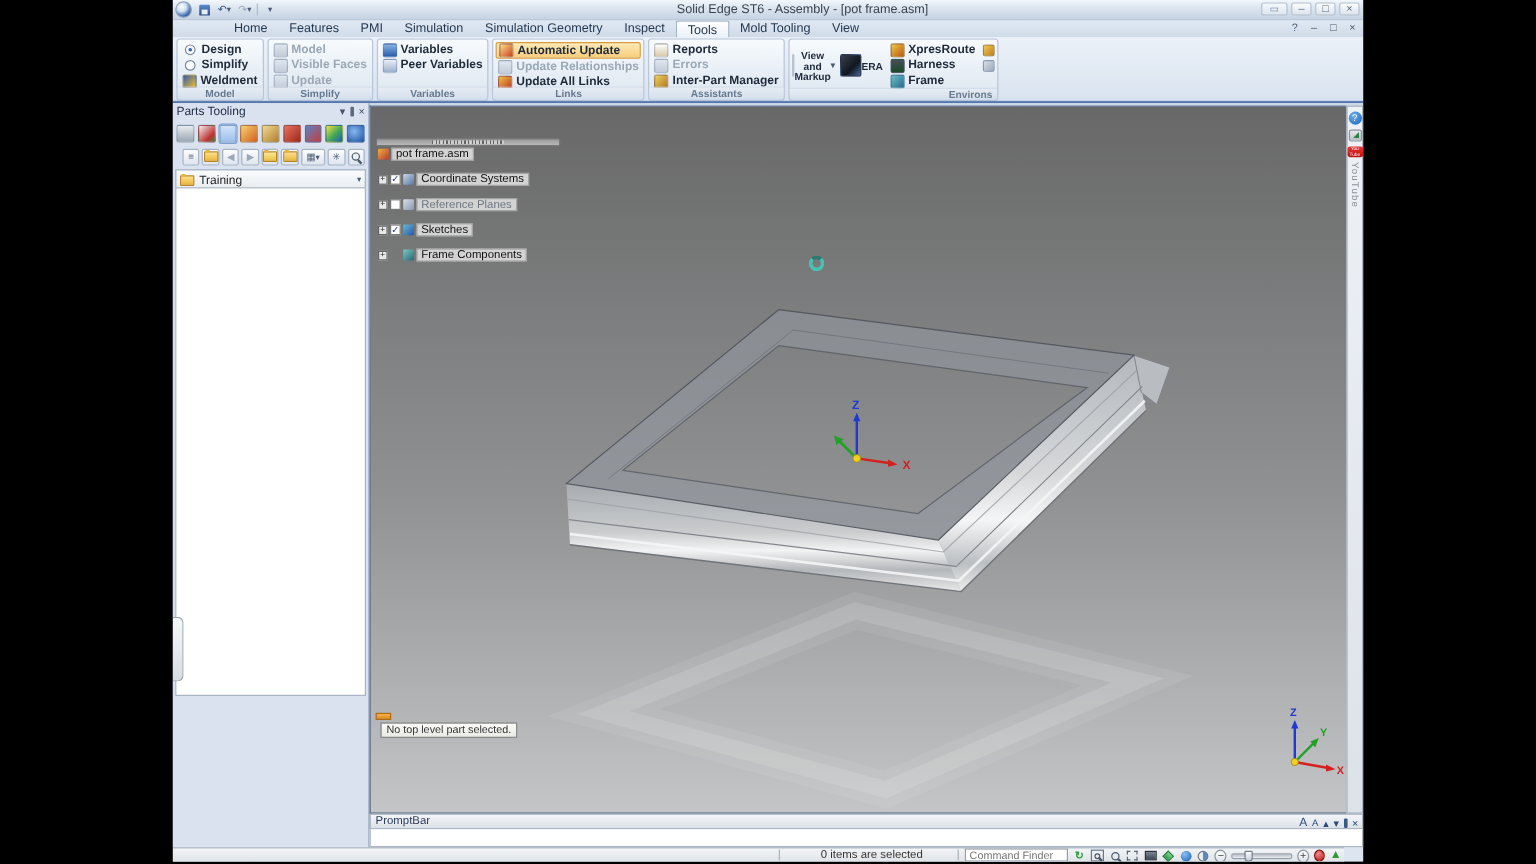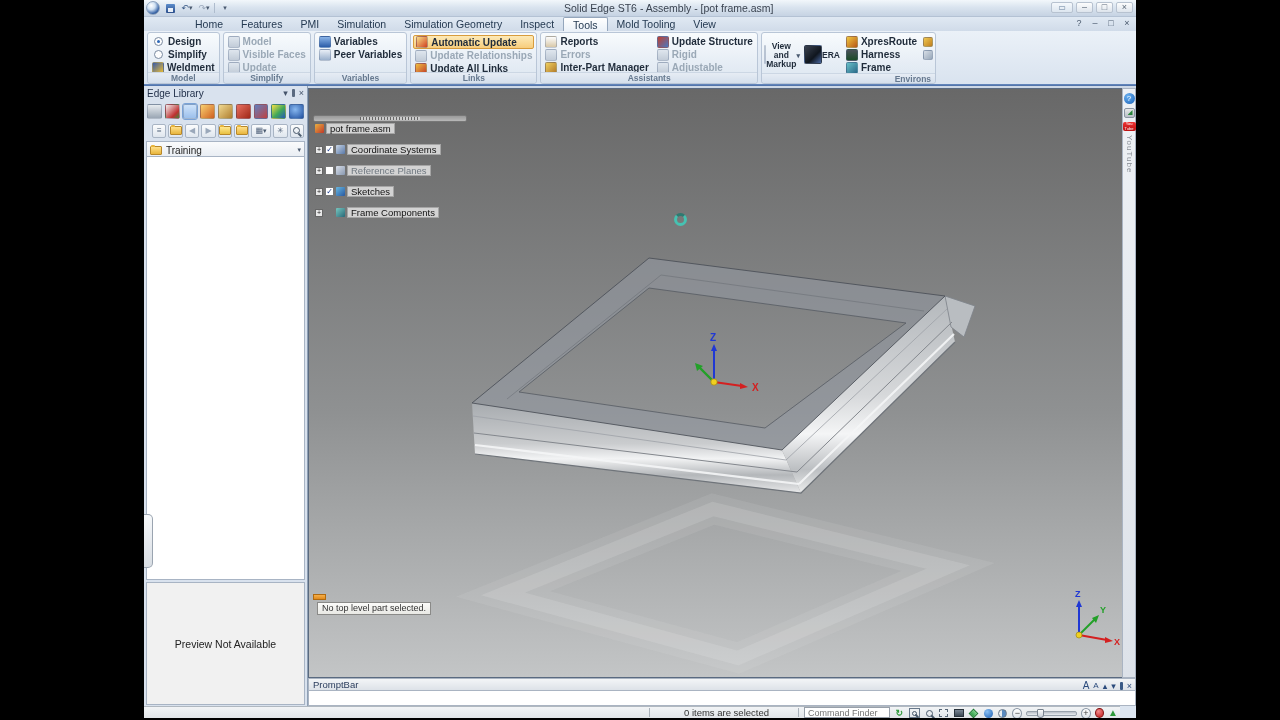--- a/index.html
+++ b/index.html
@@ -241,34 +241,20 @@
             </div>
           <div class="ritem dis">
               <span class="ric" style="background:linear-gradient(#dfe6ee,#c2ccd8);"></span>
               <span>Errors</span>
             </div>
           <div class="ritem">
               <span class="ric" style="background:linear-gradient(135deg,#f0d060,#b07828);"></span>
               <span>Inter-Part Manager</span>
             </div>
         </div>
-        <div>
-          <div class="ritem">
-              <span class="ric" style="background:linear-gradient(135deg,#c04030,#4a78c0);"></span>
-              <span>Update Structure</span>
-            </div>
-          <div class="ritem dis">
-              <span class="ric" style="background:linear-gradient(#dfe6ee,#c2ccd8);"></span>
-              <span>Rigid</span>
-            </div>
-          <div class="ritem dis">
-              <span class="ric" style="background:linear-gradient(#dfe6ee,#c2ccd8);"></span>
-              <span>Adjustable</span>
-            </div>
-        </div>
       </div>
       <div class="rgname">Assistants</div>
     </div>
 
     <div class="rgroup">
       <div class="cols">
         <div class="rbig">
           <div class="bigic" style="background:linear-gradient(135deg,#f6f8fa 40%,#e8b040 60%,#3a6ab8);"></div>
           <span>View and Markup</span>
             <span class="dd">▾</span>
@@ -300,21 +286,21 @@
     </div>
 
 
   </div>
   <div class="rib-edge"></div>
 
   <div class="main">
 
     <div class="parts">
       <div class="phead">
-        <span>Edge Library</span>
+        <span>Parts Tooling</span>
         <span class="phicons">
           <span>▾</span>
           <span style="display:inline-block;width:3px;height:8px;background:#5a6a80;border-radius:1px;"></span>
           <span>×</span>
         </span>
       </div>
       <div class="ptabs">
         <div class="ptab" style="background:linear-gradient(#e8ecf0,#9aa6b4);"></div>
         <div class="ptab" style="background:linear-gradient(135deg,#f0f0f0,#c03030 70%,#3a8a3a);"></div>
         <div class="ptab sel" style="background:linear-gradient(135deg,#a8c8f0,#3a68b0);"></div>
@@ -354,23 +340,20 @@
         <div class="pbtn">
             <span class="mag"></span>
           </div>
       </div>
       <div class="ptrain">
         <span class="folder"></span>
         <span>Training</span>
         <span class="dd">▾</span>
       </div>
       <div class="plist"></div>
-      <div class="ppreview">
-        <span>Preview Not Available</span>
-      </div>
     </div>
 
     <div class="vpcol">
       <div class="viewport">
 
         <svg width="814" height="590" viewBox="0 0 814 590" style="position:absolute;left:0;top:0;">
           <defs>
             <linearGradient id="faceL" x1="0" y1="0" x2="0" y2="1">
               <stop offset="0" stop-color="#a7abaf"></stop>
                 <stop offset="0.45" stop-color="#caccce"></stop>

